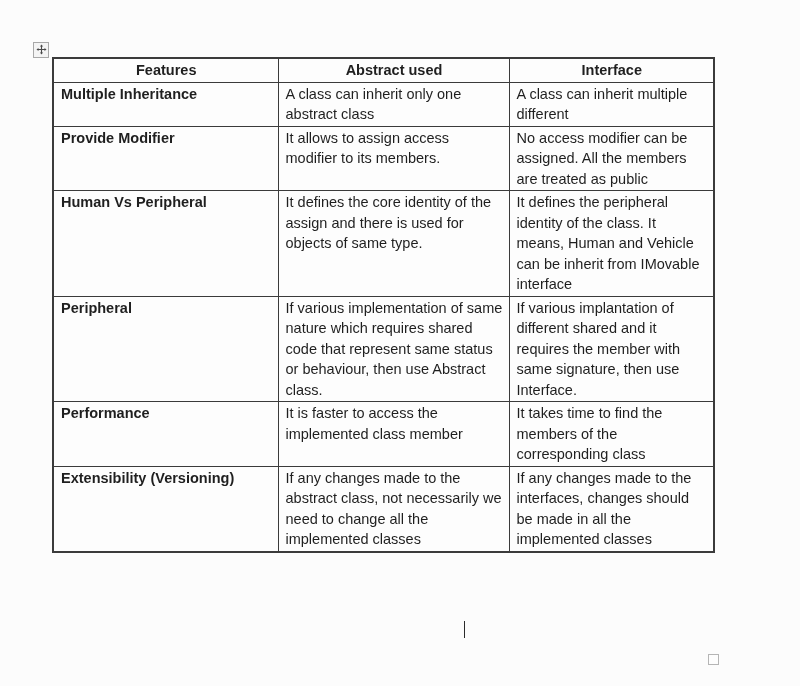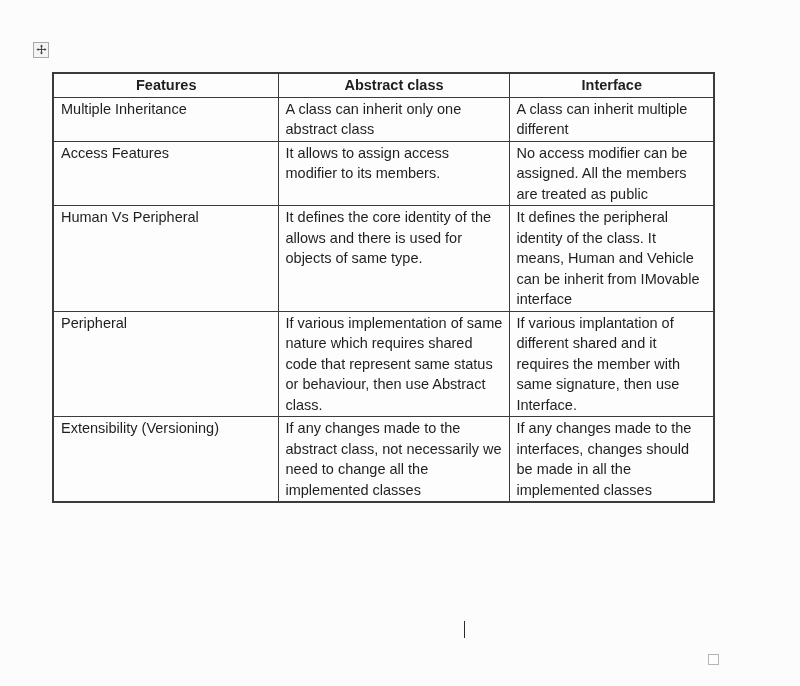--- a/index.html
+++ b/index.html
@@ -16,42 +16,42 @@
   .move-handle {
     position: absolute; left: 33px; top: 42px;
     width: 16px; height: 16px;
     border: 1px solid #a8a8a8; background: #f4f4f4;
     display: flex; align-items: center; justify-content: center;
     cursor: move;
   }
 
   
   table.cmp {
-    position: absolute; left: 52px; top: 72px;
+    position: absolute; left: 52px; top: 57px;
     width: 661px;
     border-collapse: collapse;
     table-layout: fixed;
     background: #fdfdfd;
     border: 2px solid #3b3b3b;
   }
   table.cmp th, table.cmp td {
     border: 1px solid #3b3b3b;
     vertical-align: top;
     font-size: 14.5px;
     line-height: 20.5px;
     color: #1f1f1f;
     padding: 1px 6px 1px 7px;
     overflow: hidden;
   }
   table.cmp th {
     font-weight: bold;
     text-align: center;
     padding-top: 1px;
   }
-  td.feature { font-weight: normal; margin-left: 32px; }
+  td.feature { font-weight: bold; margin-left: 32px; }
   col.c1 { width: 225px; }
   col.c2 { width: 231px; }
   col.c3 { width: 205px; }
 
   
   .caret {
     position: absolute; left: 464px; top: 621px;
     width: 1px; height: 17px; background: #2a2a2a;
   }
 
@@ -85,44 +85,49 @@
 
   <table class="cmp">
     <colgroup>
         <col class="c1">
         <col class="c2">
         <col class="c3">
       </colgroup>
     <thead>
       <tr style="height:23px">
         <th>Features</th>
-        <th>Abstract class</th>
+        <th>Abstract used</th>
         <th>Interface</th>
       </tr>
     </thead>
     <tbody>
       <tr style="height:42px">
         <td class="feature">Multiple Inheritance</td>
         <td>A class can inherit only one abstract class</td>
         <td>A class can inherit multiple different</td>
       </tr>
       <tr style="height:63px">
-        <td class="feature">Access Features</td>
+        <td class="feature">Provide Modifier</td>
         <td>It allows to assign access modifier to its members.</td>
         <td>No access modifier can be assigned. All the members are treated as public</td>
       </tr>
       <tr style="height:102px">
         <td class="feature">Human Vs Peripheral</td>
-        <td>It defines the core identity of the allows and there is used for objects of same type.</td>
+        <td>It defines the core identity of the assign and there is used for objects of same type.</td>
         <td>It defines the peripheral identity of the class. It means, Human and Vehicle can be inherit from IMovable interface</td>
       </tr>
       <tr style="height:102px">
         <td class="feature">Peripheral</td>
         <td>If various implementation of same nature which requires shared code that represent same status or behaviour, then use Abstract class.</td>
         <td>If various implantation of different shared and it requires the member with same signature, then use Interface.</td>
+      </tr>
+      <tr style="height:63px">
+        <td class="feature">Performance</td>
+        <td>It is faster to access the implemented class member</td>
+        <td>It takes time to find the members of the corresponding class</td>
       </tr>
       <tr style="height:83px">
         <td class="feature">Extensibility (Versioning)</td>
         <td>If any changes made to the abstract class, not necessarily we need to change all the implemented classes</td>
         <td>If any changes made to the interfaces, changes should be made in all the implemented classes</td>
       </tr>
     </tbody>
   </table>
 
   <div class="caret"></div>

